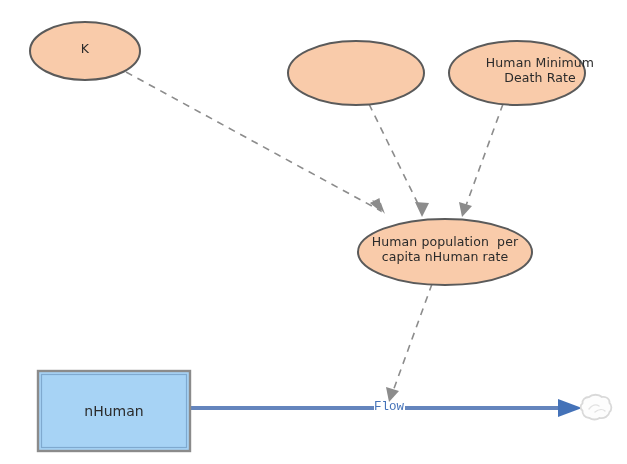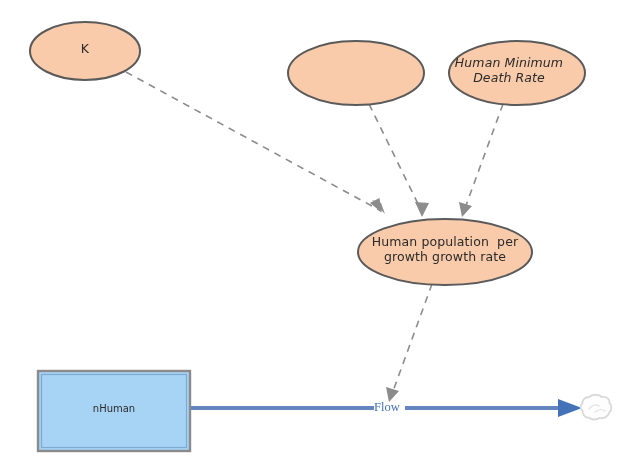--- a/index.html
+++ b/index.html
@@ -29,28 +29,28 @@
     font-family: "DejaVu Sans", sans-serif;
     line-height: 1.18;
     pointer-events: none;
     white-space: pre-wrap;
   }
   .var-label {
     font-size: 12.5px;
     letter-spacing: 0.1px;
   }
   .stock-label {
-    font-size: 10px;
+    font-size: 14px;
     color: #2b2b2b;
   }
   .flow-label {
     position: absolute;
     font-size: 12.5px;
     color: #4472b8;
-    font-family: Liberation Serif, serif;
+    font-family: Liberation Mono, monospace;
     white-space: nowrap;
   }
 </style>
 </head>
 <body>
 
 <div id="canvas">
 
   <svg id="diagram-svg" viewBox="0 0 627 464">
 
@@ -110,23 +110,23 @@
       <ellipse cx="85" cy="51" rx="55" ry="29" fill="#f9cbaa" stroke="#5a5a5a" stroke-width="2"></ellipse>
       <ellipse cx="356" cy="73" rx="68" ry="32" fill="#f9cbaa" stroke="#5a5a5a" stroke-width="2"></ellipse>
       <ellipse cx="517" cy="73" rx="68" ry="32" fill="#f9cbaa" stroke="#5a5a5a" stroke-width="2"></ellipse>
       <ellipse cx="445" cy="252" rx="87" ry="33" fill="#f9cbaa" stroke="#5a5a5a" stroke-width="2"></ellipse>
     </g>
   </svg>
 
   <div class="node-label var-label" style="left:30px; top:42px; width:110px;">K</div>
 
 
-  <div class="node-label var-label" style="left:429px; top:56px; width:160px;font-style:italic;">Human Minimum
+  <div class="node-label var-label" style="left:460px; top:56px; width:160px;">Human Minimum
 Death Rate</div>
 
   <div class="node-label var-label" style="left:358px; top:235px; width:174px;">Human population  per
-growth growth rate</div>
+capita nHuman rate</div>
 
   <div class="node-label stock-label" style="left:38px; top:403px; width:152px;">nHuman</div>
 
   <div class="flow-label" style="left:374px; top:400px;">Flow</div>
 
 </div>
 
 </body></html>

